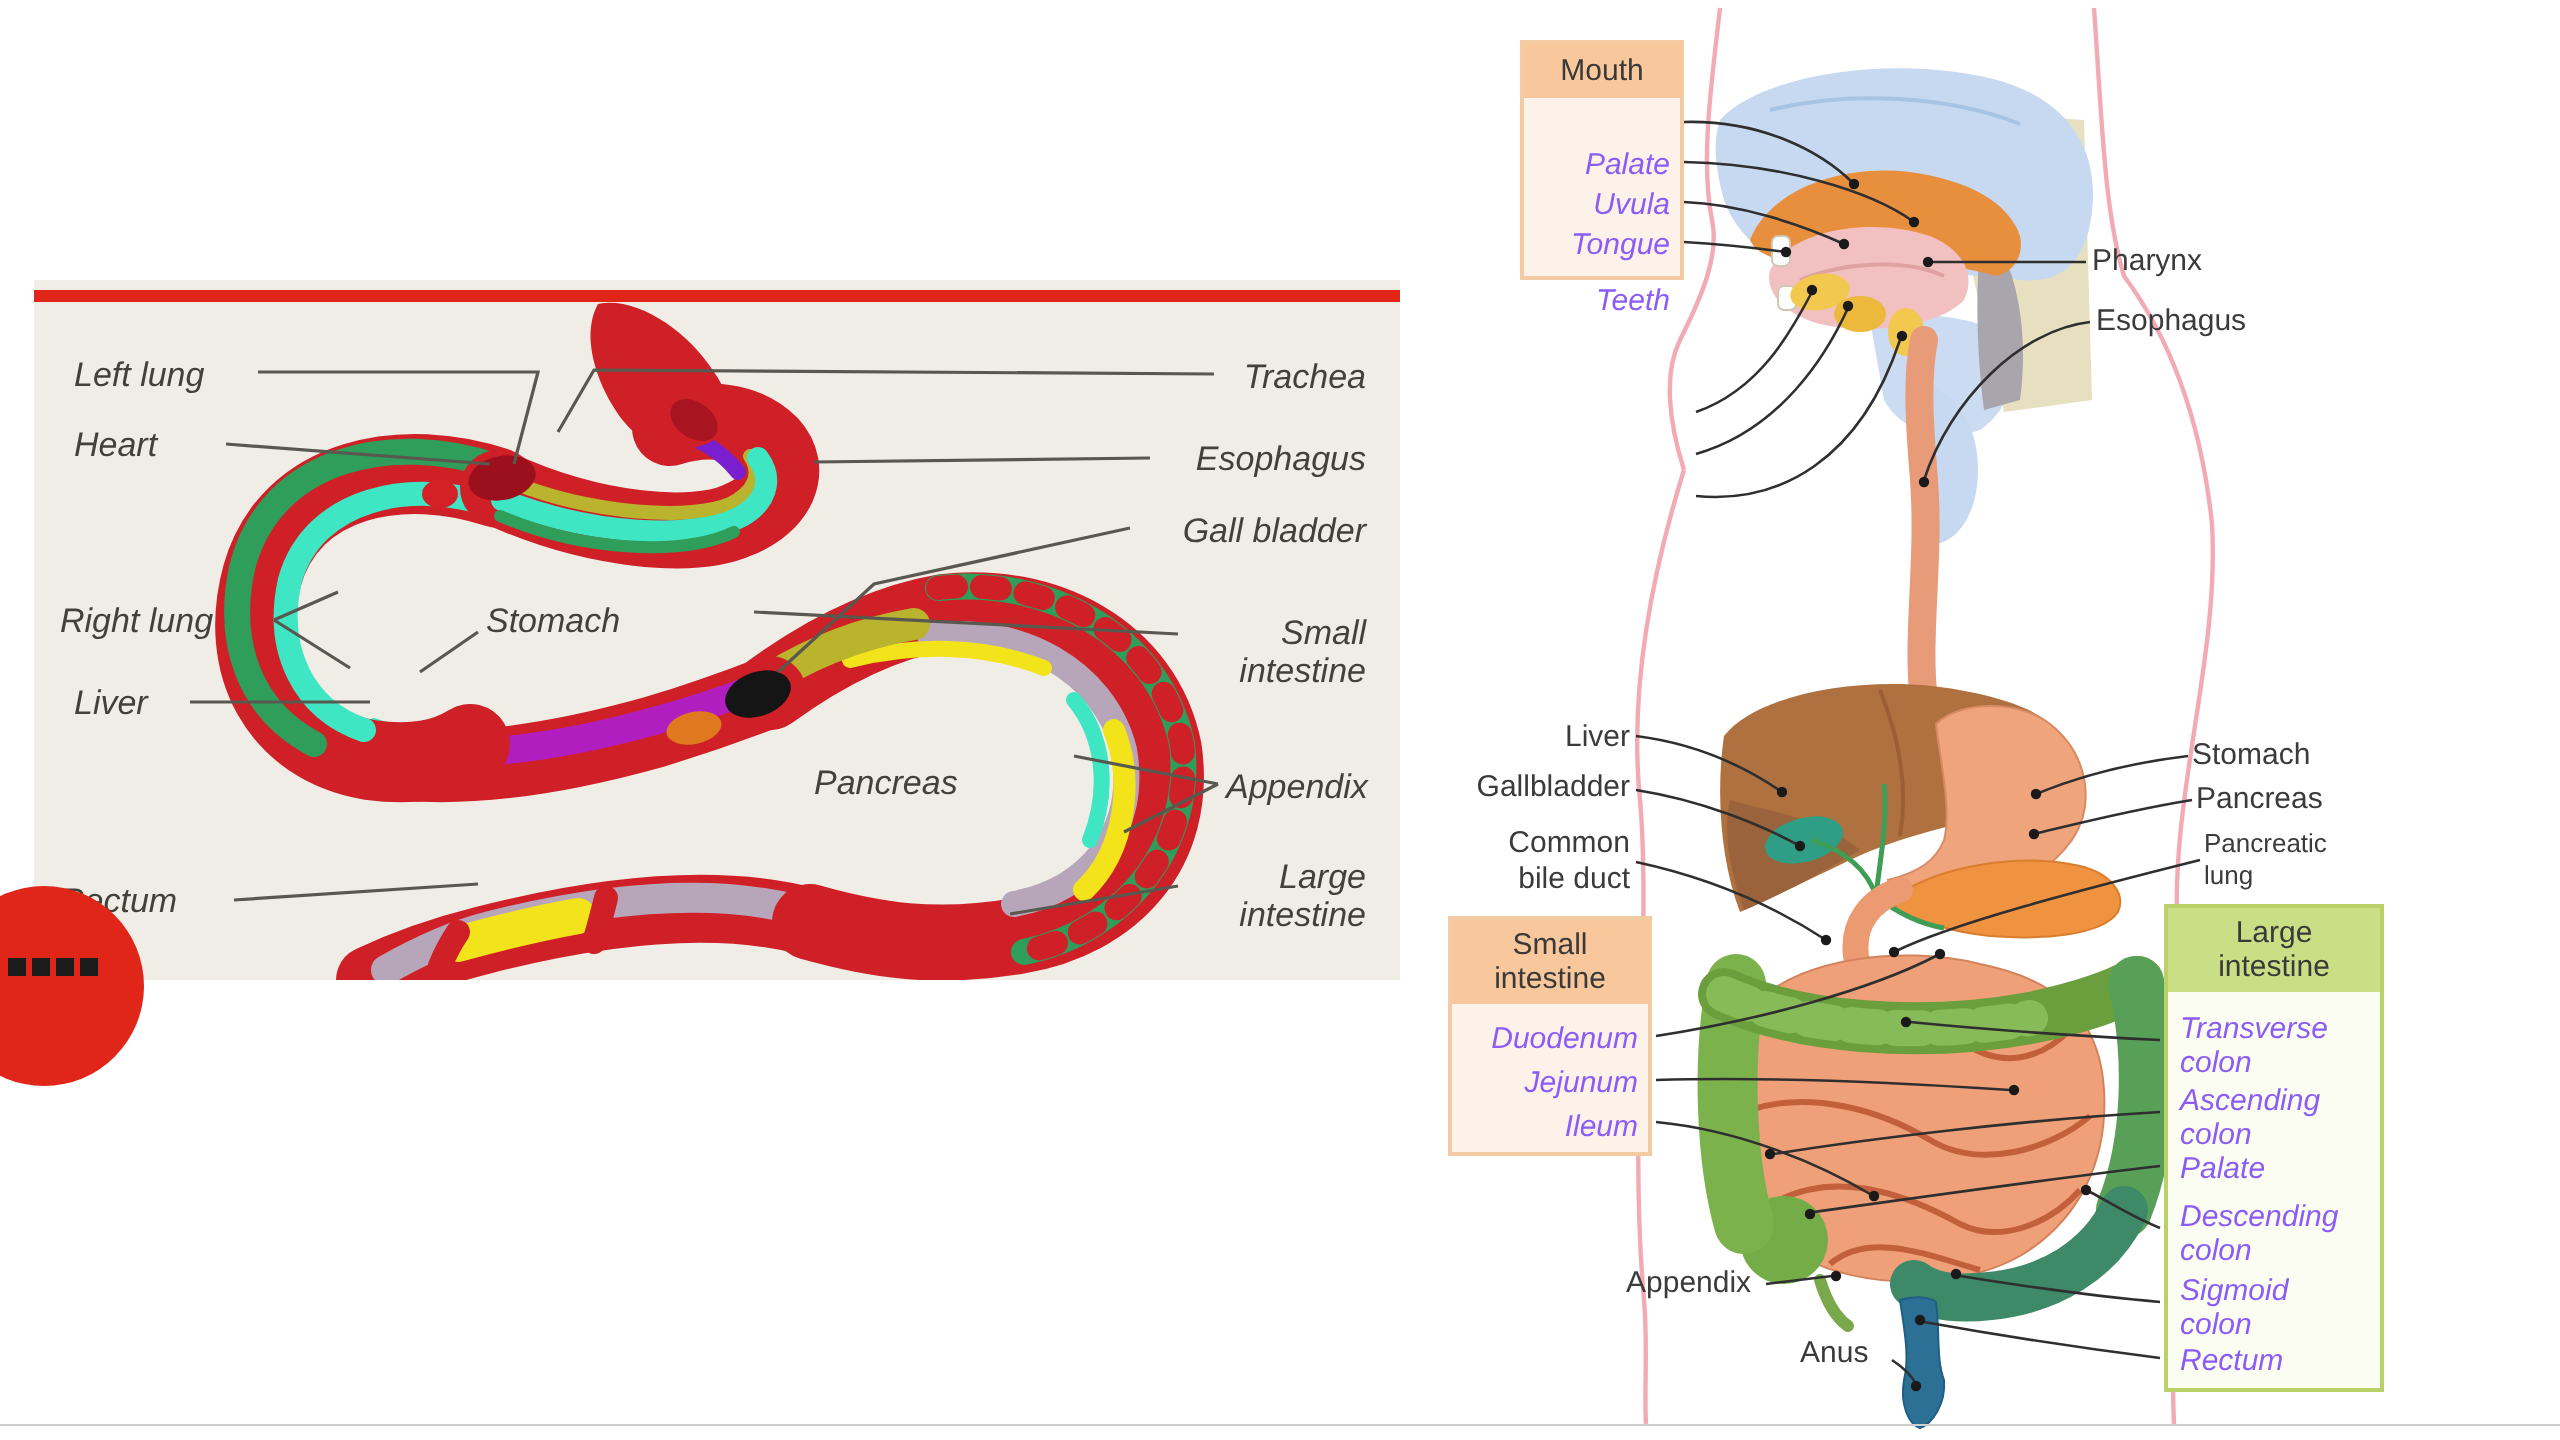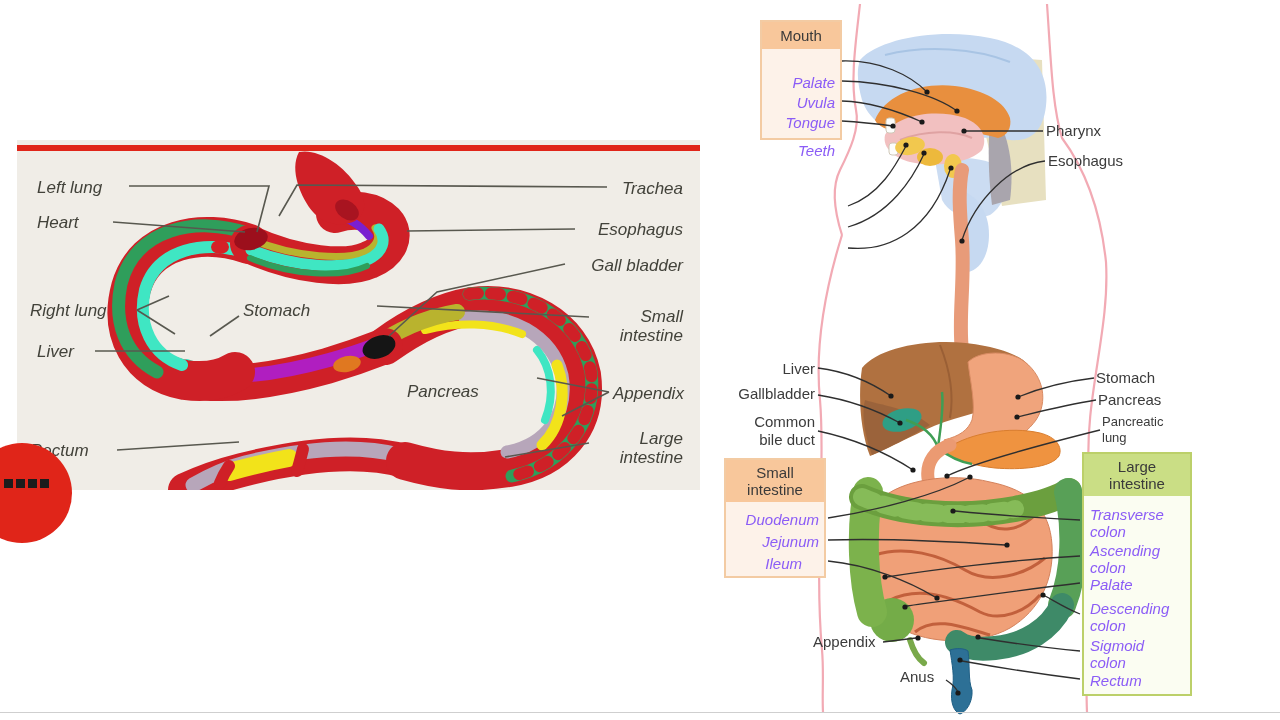--- a/index.html
+++ b/index.html
@@ -250,21 +250,21 @@
       <div class="itm rt" style="right:5px;top:120px">Teeth</div>
     </div>
 
 
     <div class="callout box-si" style="left:14px;top:458px;width:102px;height:120px">
       <div class="hdr">
           <span style="max-width:70px">Small intestine</span>
         </div>
       <div class="itm rt" style="right:5px;top:51px">Duodenum</div>
       <div class="itm rt" style="right:5px;top:73px">Jejunum</div>
-      <div class="itm rt" style="right:22px;top:95px">Ileum</div>
+      <div class="itm rt" style="right:5px;top:95px">Ileum</div>
     </div>
 
     <div class="callout box-li" style="left:372px;top:452px;width:110px;height:244px">
       <div class="hdr">
           <span style="max-width:70px">Large intestine</span>
         </div>
       <div class="itm" style="left:6px;top:52px;width:80px">Transverse colon</div>
       <div class="itm" style="left:6px;top:88px;width:80px">Ascending colon</div>
       <div class="itm" style="left:6px;top:122px;width:80px">Palate</div>
       <div class="itm" style="left:6px;top:146px;width:80px">Descending colon</div>

